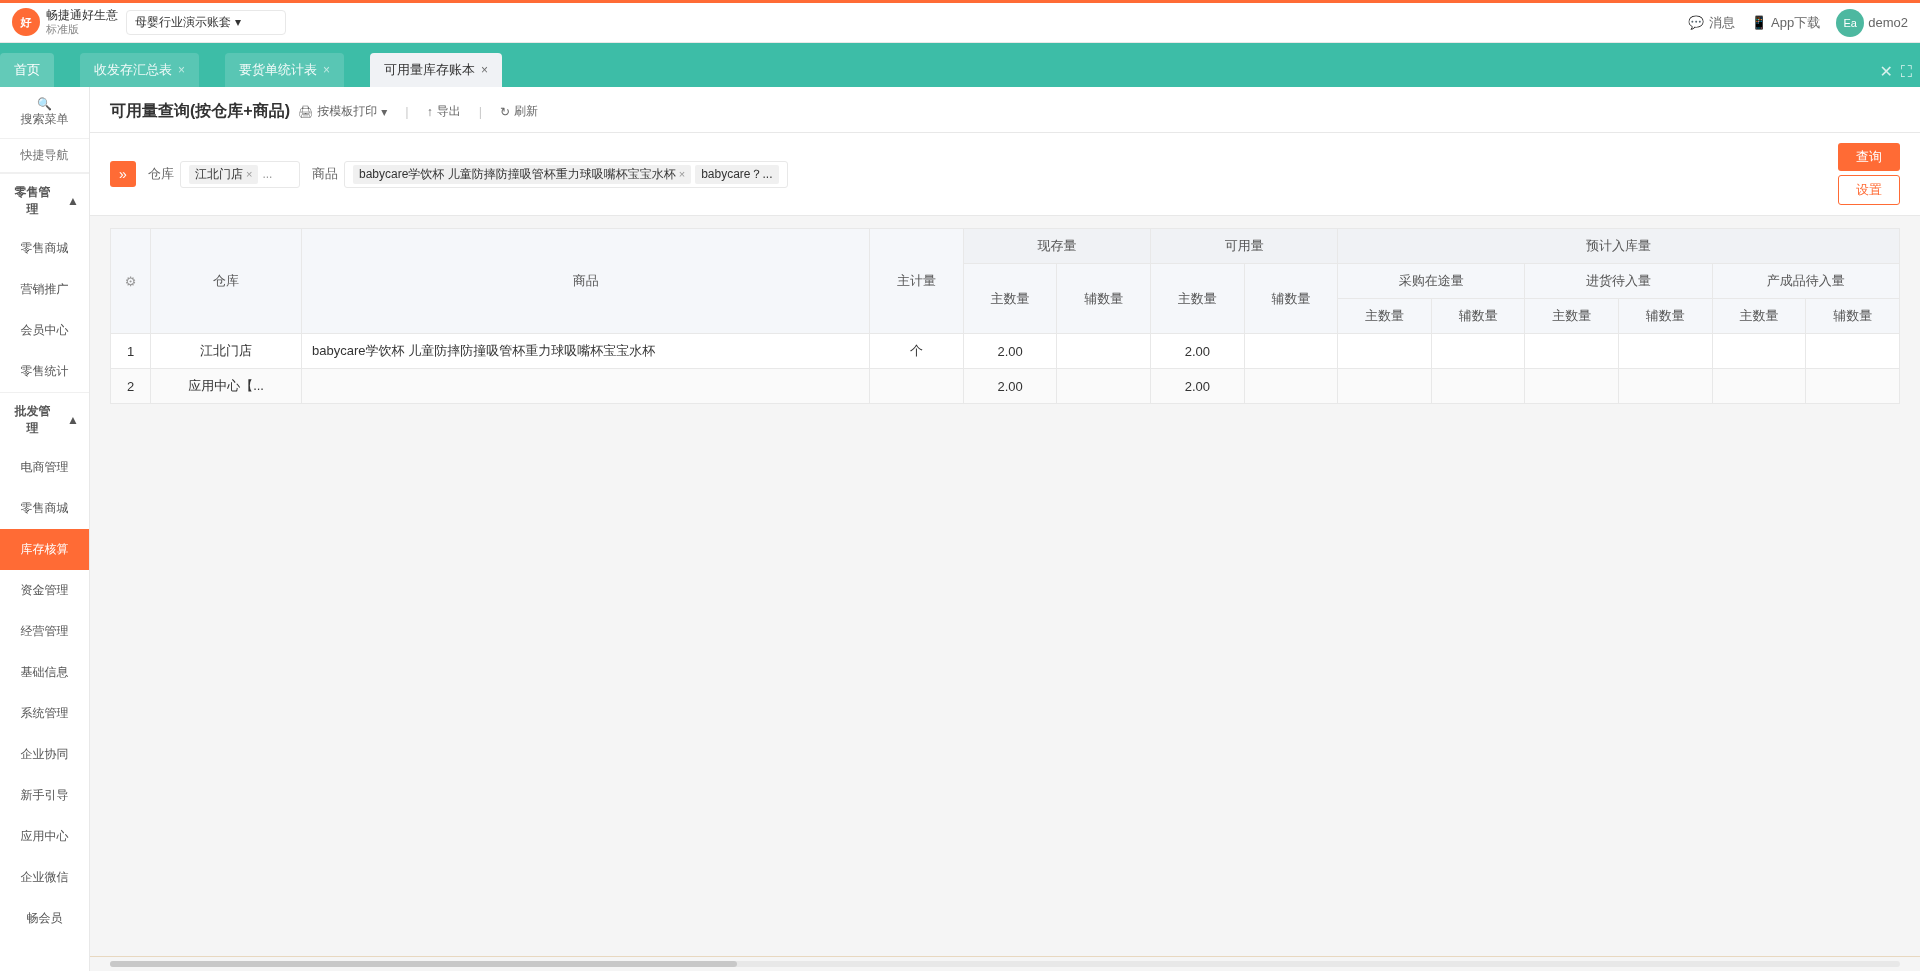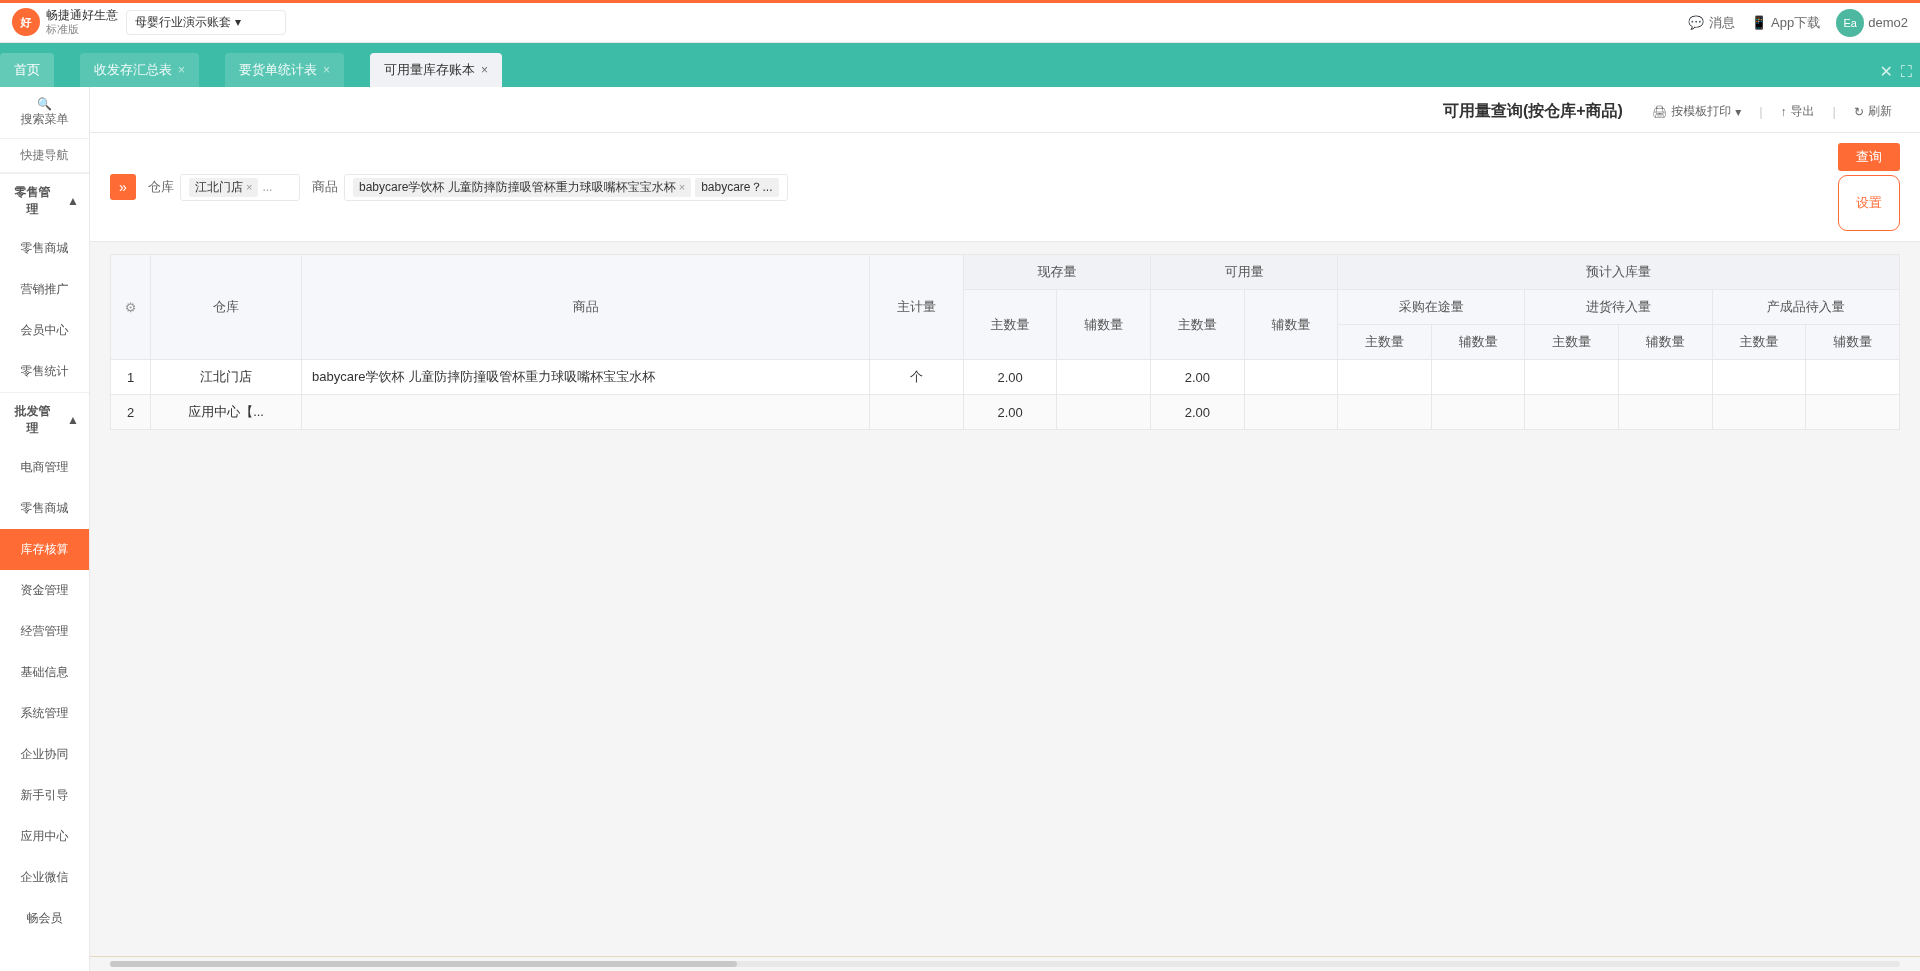--- a/index.html
+++ b/index.html
@@ -36,39 +36,39 @@
     .sidebar-nav { width: 100%; padding: 8px 0; text-align: center; font-size: 12px; color: #737373; cursor: pointer; border-bottom: 1px solid #f0f0f0; }
     .sidebar-item { width: 100%; padding: 12px 4px; text-align: center; font-size: 12px; color: #555; cursor: pointer; display: flex; flex-direction: column; align-items: center; gap: 12px; }
     .sidebar-item.active { background: #ff6b35; color: #fff; }
     .sidebar-item.group-header { display: flex; flex-direction: row; justify-content: space-between; padding: 10px 10px; font-size: 12px; color: #555; align-items: center; font-weight: bold; }
     .sidebar-divider { width: 100%; height: 1px; background: #f0f0f0; }
 
     
     .content-area { flex: 1; display: flex; flex-direction: column; overflow: hidden; background: #f5f5f5; }
 
     
-    .page-header { background: #fff; padding: 12px 20px 8px; border-bottom: 1px solid #e8e8e8; display: flex; align-items: center; justify-content: flex-end; flex-shrink: 0; gap: 21px; }
+    .page-header { background: #fff; padding: 12px 20px 8px; border-bottom: 1px solid #e8e8e8; display: flex; align-items: center; justify-content: flex-start; flex-shrink: 0; }
     .page-title { font-size: 16px; font-weight: bold; color: #333; }
     .page-actions { display: flex; align-items: center; gap: 10px; }
     .action-btn { display: flex; align-items: center; gap: 4px; font-size: 12px; color: #666; cursor: pointer; padding: 4px 8px; border-radius: 3px; }
     .action-btn-divider { color: #ccc; }
 
     
     .filter-bar { background: #fff; padding: 10px 20px; border-bottom: 1px solid #e8e8e8; display: flex; align-items: center; gap: 12px; flex-shrink: 0; }
     .filter-toggle { width: 26px; height: 26px; background: #ff6b35; border-radius: 3px; display: flex; align-items: center; justify-content: center; color: white; font-size: 14px; cursor: pointer; flex-shrink: 0; }
     .filter-item { display: flex; align-items: center; gap: 6px; font-size: 13px; color: #333; }
     .filter-label { color: #666; white-space: nowrap; }
     .filter-input-area { display: flex; align-items: center; gap: 4px; border: 1px solid #e8e8e8; border-radius: 3px; padding: 3px 8px; min-width: 120px; background: #fff; }
     .filter-tag { background: #f0f0f0; border-radius: 2px; padding: 1px 6px; font-size: 12px; color: #333; display: flex; align-items: center; gap: 3px; }
     .filter-tag-close { cursor: pointer; color: #999; font-size: 11px; }
     .filter-more { color: #999; cursor: pointer; font-size: 12px; }
     .filter-product-area { display: flex; align-items: center; gap: 4px; border: 1px solid #e8e8e8; border-radius: 3px; padding: 3px 8px; flex: 1; background: #fff; min-width: 400px; }
     .filter-actions-right { margin-left: auto; display: flex; flex-direction: column; gap: 4px; }
     .btn-query { background: #ff6b35; color: white; border: none; border-radius: 3px; padding: 5px 18px; cursor: pointer; font-size: 13px; }
-    .btn-setting { background: #fff; color: #ff6b35; border: 1px solid #ff6b35; border-radius: 9px; padding: 18px 14px; cursor: pointer; font-size: 13px; }
+    .btn-setting { background: #fff; color: #ff6b35; border: 1px solid #ff6b35; border-radius: 3px; padding: 5px 14px; cursor: pointer; font-size: 13px; }
 
     
     .table-area { flex: 1; overflow: auto; padding: 12px 20px; }
     .data-table { width: 100%; border-collapse: collapse; background: #fff; font-size: 13px; }
     .data-table th, .data-table td { border: 1px solid #e8e8e8; padding: 8px 10px; text-align: center; white-space: nowrap; }
     .data-table thead th { background: #f5f7fa; color: #555; font-weight: normal; }
     .data-table thead th.main-header { background: #f0f2f5; }
     .data-table tbody tr:nth-child(odd) { background: #fff; }
     .data-table tbody tr:nth-child(even) { background: #fafafa; }
     .data-table td.num { text-align: center; }

